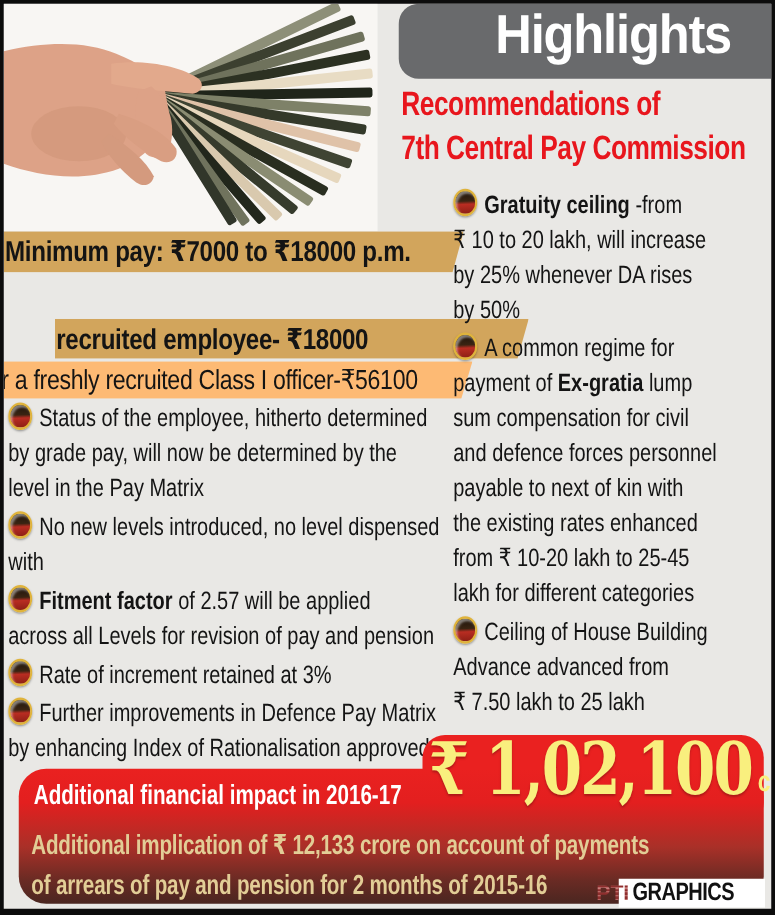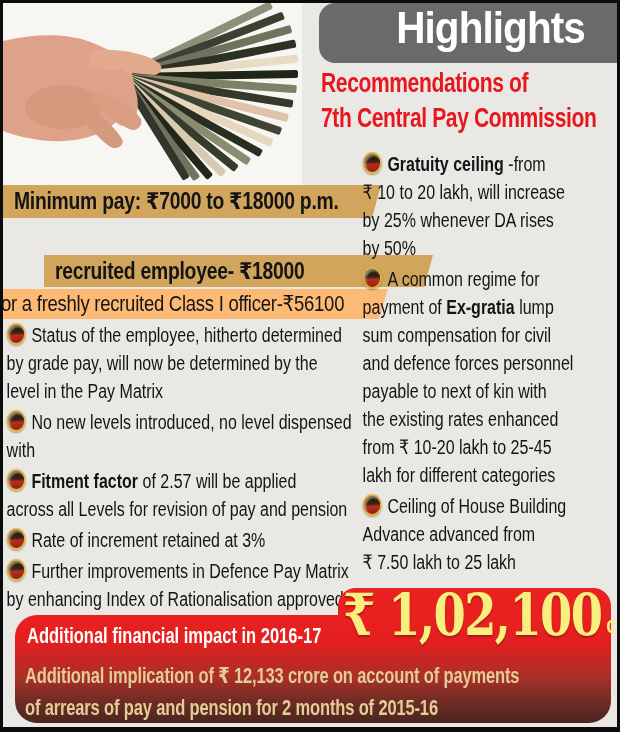--- a/index.html
+++ b/index.html
@@ -15,21 +15,21 @@
             border-radius:16px 0 14px 16px;display:flex;justify-content:center;}
   .hl-badge .t{color:#fff;font-weight:bold;font-size:44px;letter-spacing:-1px;
                transform:scaleX(0.92);transform-origin:50% 50%;white-space:nowrap;}
 
   
   .title{position:absolute;left:318px;top:63px;width:380px;color:#e8161d;font-weight:bold;
          font-size:27px;line-height:35px;letter-spacing:-0.5px;transform:scaleX(0.78);transform-origin:0 0;
          white-space:nowrap;}
 
   
-  .strip{position:absolute;left:0;display:flex;align-items:center;padding-left:11px;
+  .strip{position:absolute;left:0;display:flex;align-items:center;padding-left:1px;
          clip-path:polygon(0 0,100% 0,calc(100% - 9px) 100%,0 100%);}
   .strip .t{font-weight:bold;font-size:23px;color:#141414;letter-spacing:-0.3px;white-space:pre;
             transform:scaleX(0.84);transform-origin:0 50%;}
   .gold{background:#d2a55c;}
   .pale{background:#fdba74;justify-content:center;}
   .s1{top:182px;height:33px;width:367px;}
   .s2{top:218px;height:32px;width:371px;}
   .s3{top:252px;height:32px;width:378px;margin-left:41px;}
   .s4{top:286px;height:30px;width:374px;}
   .s4 .t{font-weight:normal;font-size:22px;}
@@ -162,15 +162,19 @@
     <div class="bump"></div>
     <div class="impact"></div>
     <div class="impact-label">Additional financial impact in 2016-17</div>
     <div class="amount-row">
       <span class="amount">₹ 1,02,100</span>
       <span class="crore">crore</span>
     </div>
     <div class="impact-note">Additional implication of ₹ 12,133 crore on account of payments
 of arrears of pay and pension for 2 months of 2015-16</div>
 
+    <div class="credit">
+      <span class="pti">PTI</span>
+      <span class="graphics">GRAPHICS</span>
+    </div>
 
   </div>
 </div>
 
 </body></html>

